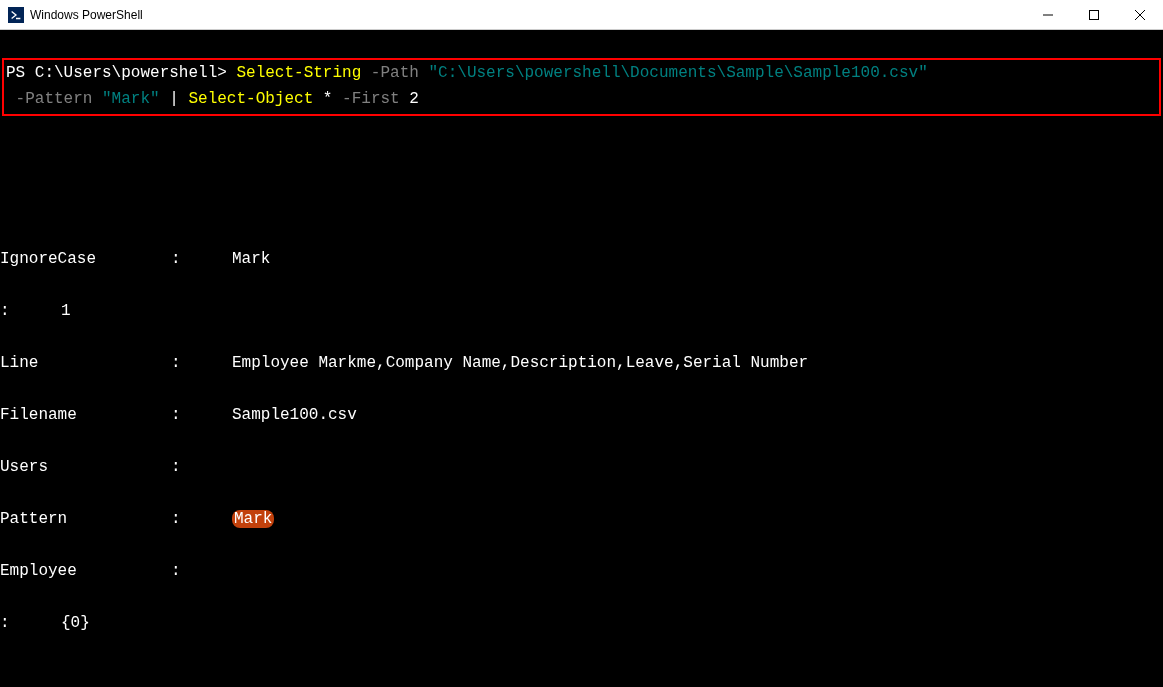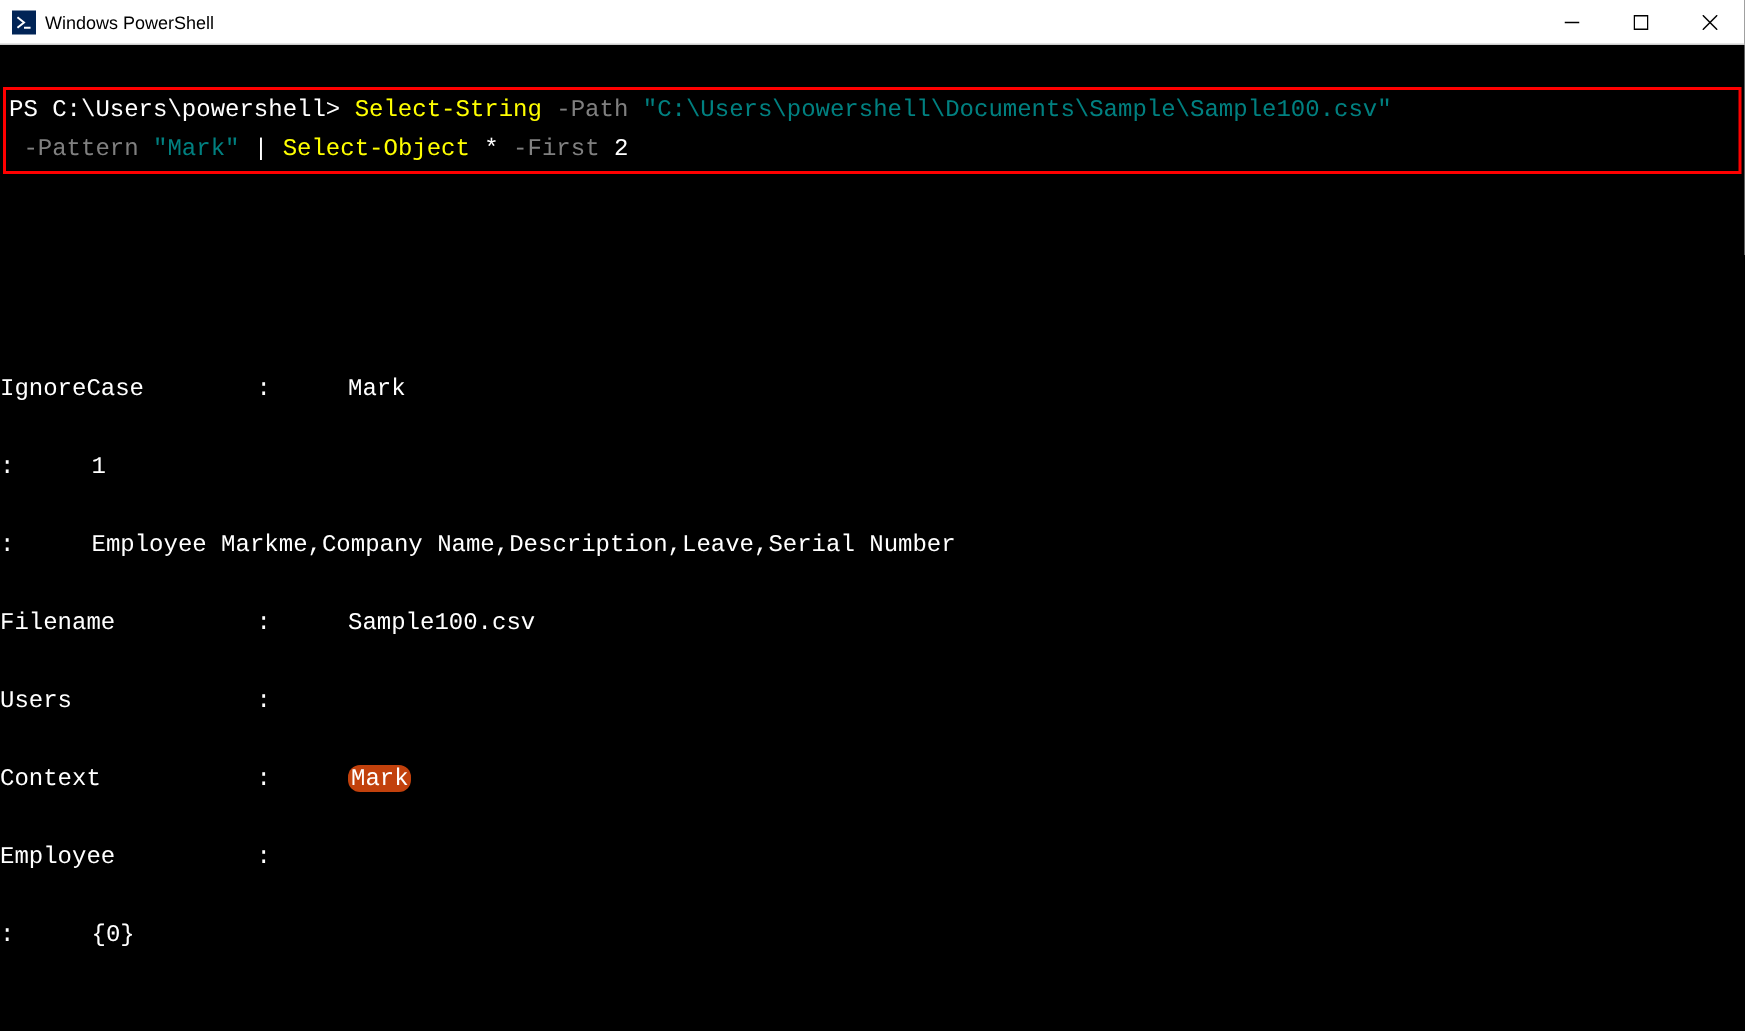--- a/index.html
+++ b/index.html
@@ -136,24 +136,24 @@
   </div>
 </div>
 
 <div class="terminal">
 <div class="highlight-box"><span class="prompt-white">PS C:\Users\powershell&gt; </span><span class="cmd-yellow">Select-String</span><span class="arg-gray"> -Path </span><span class="str-teal">"C:\Users\powershell\Documents\Sample\Sample100.csv"</span>
 <span class="arg-gray"> -Pattern </span><span class="str-teal">"Mark"</span><span class="pipe-white"> | </span><span class="cmd-yellow">Select-Object</span><span class="pipe-white"> * </span><span class="arg-gray">-First </span><span class="num-white">2</span></div>
 <div class="blank-line"></div>
 <div class="blank-line"></div>
 <div class="output-line"><span class="prop-label">IgnoreCase</span><span class="prop-colon">:</span><span class="prop-value">Mark</span></div>
 <div class="output-line"><span class="prop-colon">:</span><span class="prop-value">1</span></div>
-<div class="output-line"><span class="prop-colon">:</span><span class="prop-value">Employee Markme,Company Name,Description,Leave,Serial Number</span></div>
+<div class="output-line"><span class="prop-label">Line</span><span class="prop-colon">:</span><span class="prop-value">Employee Markme,Company Name,Description,Leave,Serial Number</span></div>
 <div class="output-line"><span class="prop-label">Filename</span><span class="prop-colon">:</span><span class="prop-value">Sample100.csv</span></div>
 <div class="output-line"><span class="prop-label">Users</span><span class="prop-colon">:</span></div>
-<div class="output-line"><span class="prop-label">Context</span><span class="prop-colon">:</span><span class="prop-value"><span class="match-highlight">Mark</span></span></div>
+<div class="output-line"><span class="prop-label">Pattern</span><span class="prop-colon">:</span><span class="prop-value"><span class="match-highlight">Mark</span></span></div>
 <div class="output-line"><span class="prop-label">Employee</span><span class="prop-colon">:</span><span class="prop-value"></span></div>
 <div class="output-line"><span class="prop-colon">:</span><span class="prop-value">{0}</span></div>
 <div class="blank-line"></div>
 
 
 
 
 
 
 

